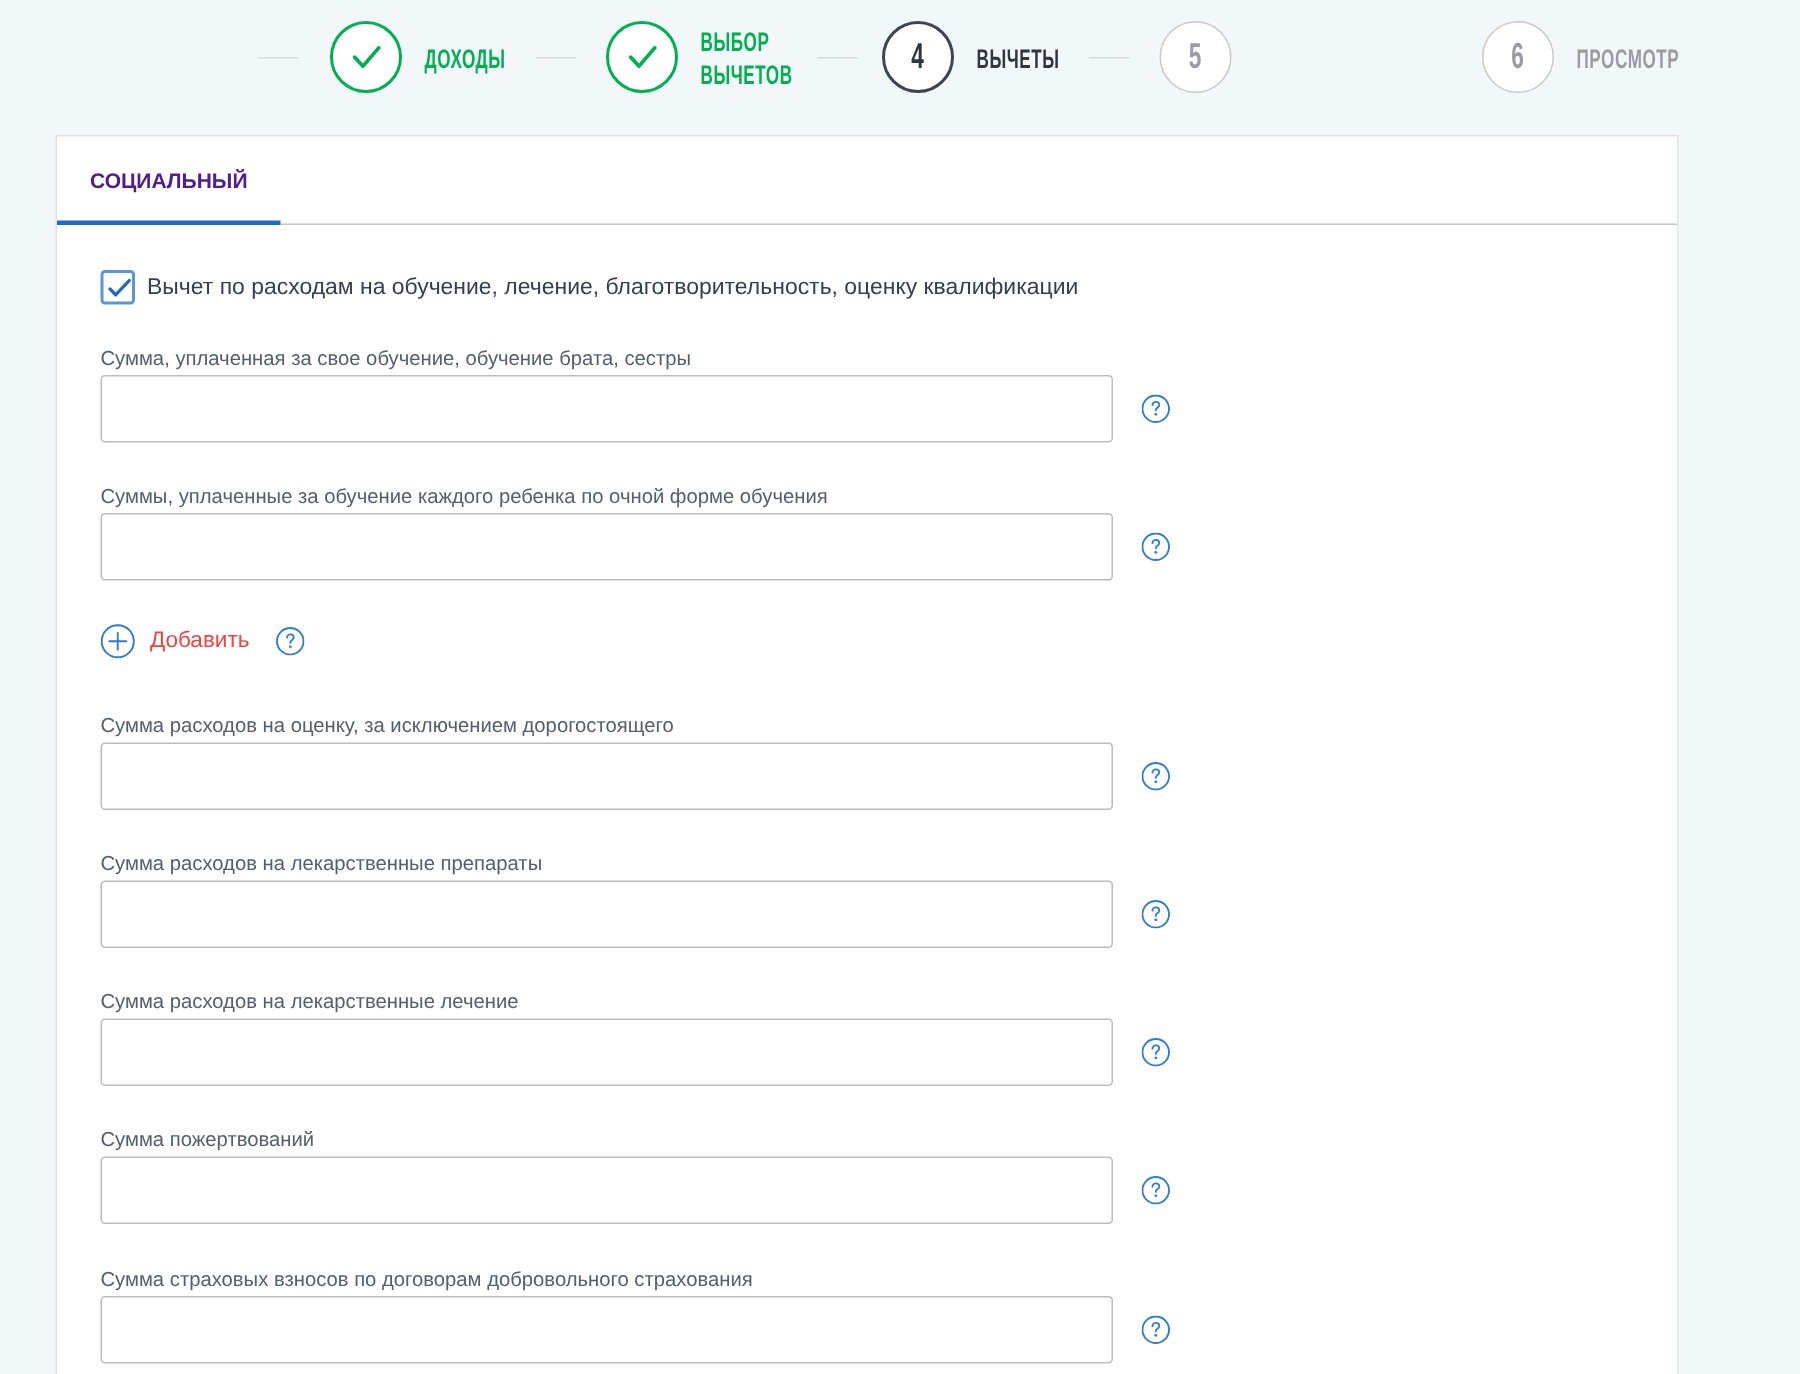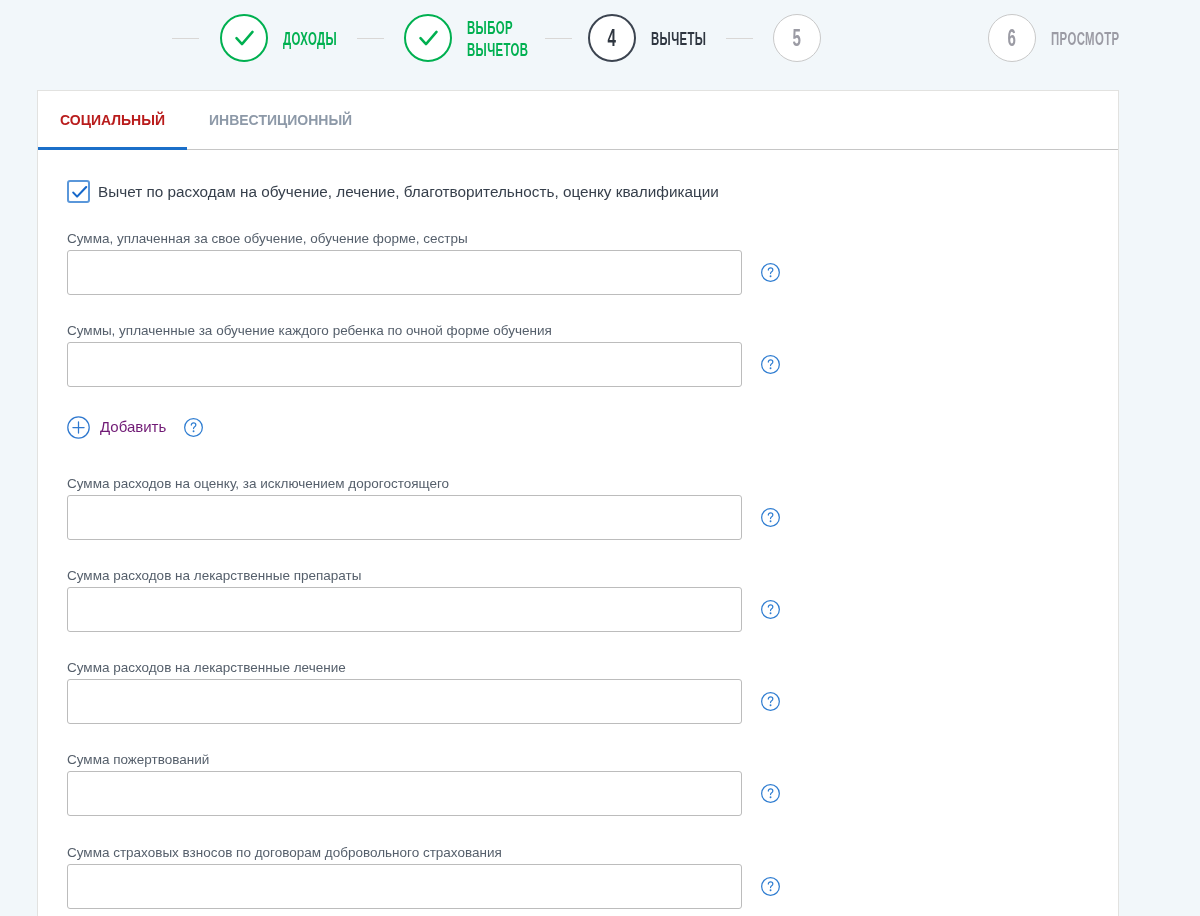--- a/index.html
+++ b/index.html
@@ -32,41 +32,41 @@
   .slabel.todo { color:#9b9ba4; }
   .connector { position:absolute; top:38px; height:1px; background:#d9d7d5; width:27px; }
 
   
   #card { position:absolute; left:37px; top:90px; width:1082px; height:860px;
           background:#fff; border:1px solid #e2e2e0; }
   #tabbar { position:relative; height:59px; border-bottom:1px solid #c6c6c6; }
   .tab { position:absolute; top:0; height:58px; display:flex; align-items:center;
          font-size:14px; font-weight:700; letter-spacing:0px;
          color:#8d99a8; text-transform:uppercase; }
-  .tab.active { color:#b91c1c; }
+  .tab.active { color:#4c1d95; }
   #tabunder { position:absolute; left:0; top:56px; width:149px; height:3px; background:#1b6fc9; }
 
   
   #form { position:relative; }
   #chkrow { position:absolute; left:29px; top:30px; display:flex; align-items:center;text-align:center; }
   .chkbox { width:23px; height:23px; border:2px solid #5a97da; border-radius:3px;
             background:#fff; display:flex; align-items:center; justify-content:center; flex:0 0 auto; }
   #chklabel { margin-left:8px; font-size:15.3px; color:#363f4b; white-space:nowrap; }
 
   .field { position:absolute; left:29px; }
   .flabel { position:absolute; left:0; top:-3px; font-size:13.5px; color:#555f6b;
             line-height:15px; white-space:nowrap; }
   .finput { position:absolute; left:0; top:16px; width:675px; height:45px;
             border:1px solid #bcbcbc; border-radius:3px;
             background:#fff; padding:0 12px; font-size:14px; color:#333;
             outline:none; font-family:inherit; }
   .helpicon { position:absolute; left:694px; top:29px; display:flex; }
 
   #addrow { position:absolute; left:29px; top:266px; display:flex; align-items:center; }
-  #addtext { color:#701a75; font-size:15px; margin-left:10px; position:relative; top:-1px; }
+  #addtext { color:#ef4444; font-size:15px; margin-left:10px; position:relative; top:-1px; }
   #addhelp { margin-left:18px; display:flex; }
 </style>
 </head>
 <body>
 
 <div id="stepper">
     <div class="connector" style="left: 172px;"></div>
     <div class="step" style="left: 220px; top: 15px;">
       <div class="circle done">
         <span style="display:flex">
@@ -115,21 +115,20 @@
       <div class="slabelwrap">
         <div class="slabel todo">Просмотр</div>
       </div>
     </div>
   </div>
 
 <div id="card">
   <div id="tabbar">
     <div id="tabunder"></div>
   <div class="tab active" style="left: 22px;">Социальный</div>
-      <div class="tab" style="left: 171px;">Инвестиционный</div>
     </div>
   <div id="form">
     <div id="chkrow">
       <span class="chkbox">
         <svg width="16" height="14" viewBox="0 0 16 14" style="position:relative;left:1px;top:0px">
           <path d="M1.3 7.6 L5.1 11.6 L14.2 2.0" fill="none" stroke="#1668ca" stroke-width="2.1" stroke-linecap="round" stroke-linejoin="round"></path>
         </svg>
       </span>
       <span id="chklabel">Вычет по расходам на обучение, лечение, благотворительность, оценку квалификации</span>
     </div>
@@ -143,21 +142,21 @@
       <span id="addtext">Добавить</span>
       <span id="addhelp">
           <svg width="19" height="19" viewBox="0 0 19 19">
             <circle cx="9.5" cy="9.5" r="8.85" fill="none" stroke="#2f7dd1" stroke-width="1.25"></circle>
             <path d="M7.3 7.1 C7.3 5.8 8.25 4.95 9.55 4.95 C10.9 4.95 11.85 5.8 11.85 6.95 C11.85 7.95 11.15 8.45 10.35 9.05 C9.75 9.5 9.55 9.9 9.55 10.6" fill="none" stroke="#2f7dd1" stroke-width="1.2" stroke-linecap="round" stroke-linejoin="round"></path>
             <circle cx="9.55" cy="13.2" r="0.95" fill="#2f7dd1"></circle>
           </svg>
         </span>
     </div>
   <div class="field" style="top: 84px;">
-        <div class="flabel">Сумма, уплаченная за свое обучение, обучение форме, сестры</div>
+        <div class="flabel">Сумма, уплаченная за свое обучение, обучение брата, сестры</div>
         <input class="finput" type="text" style="">
         <span class="helpicon">
           <svg width="19" height="19" viewBox="0 0 19 19">
             <circle cx="9.5" cy="9.5" r="8.85" fill="none" stroke="#2f7dd1" stroke-width="1.25"></circle>
             <path d="M7.3 7.1 C7.3 5.8 8.25 4.95 9.55 4.95 C10.9 4.95 11.85 5.8 11.85 6.95 C11.85 7.95 11.15 8.45 10.35 9.05 C9.75 9.5 9.55 9.9 9.55 10.6" fill="none" stroke="#2f7dd1" stroke-width="1.2" stroke-linecap="round" stroke-linejoin="round"></path>
             <circle cx="9.55" cy="13.2" r="0.95" fill="#2f7dd1"></circle>
           </svg>
         </span>
       </div>
       <div class="field" style="top: 176px;">

